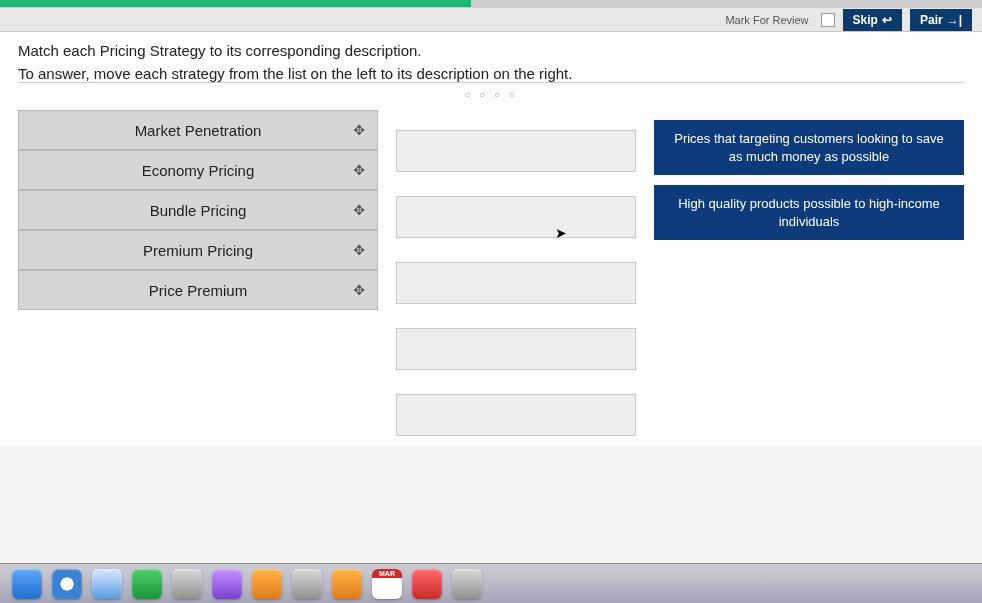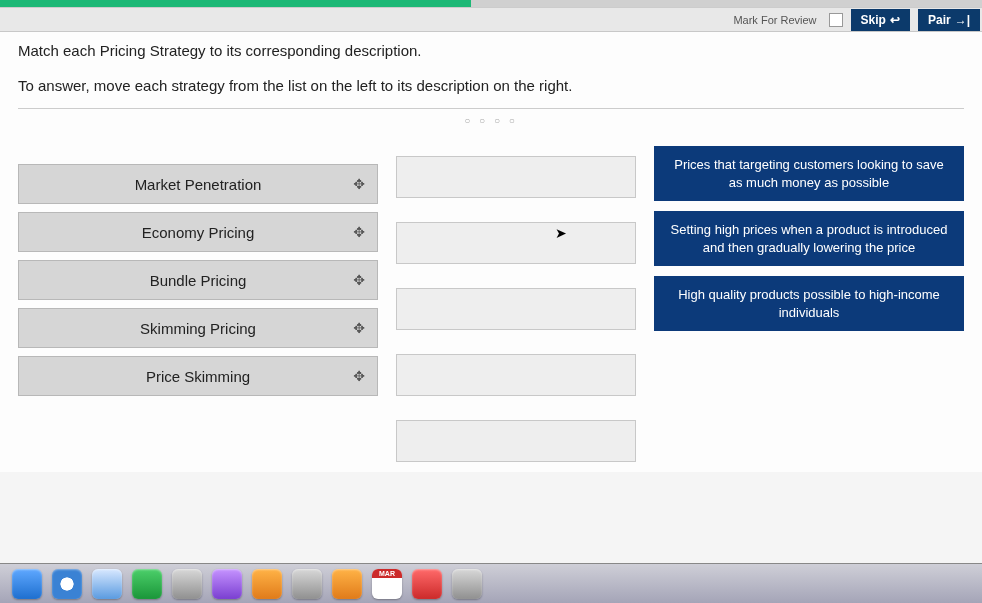--- a/index.html
+++ b/index.html
@@ -13,21 +13,21 @@
     }
     .top-bar {
       height: 8px;
       background: linear-gradient(to right, #1db876 0%, #1db876 48%, #d0d0d0 48%, #d0d0d0 100%);
       border-bottom: 1px solid #ccc;
     }
     .header-row {
       display: flex;
       justify-content: flex-end;
       align-items: center;
-      padding: 0 2px;
+      padding: 0 10px;
       height: 24px;
       gap: 8px;
       background: #e8e8e8;
       border-bottom: 1px solid #c8c8c8;
     }
     .review-label {
       font-size: 11px;
       color: #555;
       margin-right: 4px;
     }
@@ -49,26 +49,25 @@
       align-items: center;
       gap: 4px;
     }
     .content {
       padding: 10px 18px;
       background: #fdfdfd;
     }
     .question-text {
       font-size: 15px;
       color: #222;
-      margin-bottom: 18px;
+      margin-bottom: 6px;
     }
     .instruction-text {
       font-size: 15px;
       color: #222;
-      margin-bottom: 14px;
     }
     .divider {
       border-top: 1px solid #ccc;
       margin-bottom: 6px;
     }
     .dots-row {
       text-align: center;
       font-size: 10px;
       color: #aaa;
       letter-spacing: 3px;
@@ -76,22 +75,20 @@
     }
     .matching-area {
       display: flex;
       gap: 18px;
       align-items: flex-start;
     }
     .left-col {
       width: 360px;
       display: flex;
       flex-direction: column;
-      gap: 8px;
-      margin-top: 28px;
     }
     .strategy-item {
       background: #d6d6d6;
       border: 1px solid #b8b8b8;
       height: 40px;
       display: flex;
       align-items: center;
       justify-content: center;
       position: relative;
       cursor: move;
@@ -223,40 +220,39 @@
       </div>
       <div class="strategy-item">
         <span>Economy Pricing</span>
         <span class="drag-handle">✥</span>
       </div>
       <div class="strategy-item">
         <span>Bundle Pricing</span>
         <span class="drag-handle">✥</span>
       </div>
       <div class="strategy-item">
-        <span>Skimming Pricing</span>
-        <span class="drag-handle">✥</span>
-      </div>
-      <div class="strategy-item">
-        <span>Price Skimming</span>
+        <span>Premium Pricing</span>
+        <span class="drag-handle">✥</span>
+      </div>
+      <div class="strategy-item">
+        <span>Price Premium</span>
         <span class="drag-handle">✥</span>
       </div>
     </div>
 
     <div class="mid-col">
       <div class="drop-zone"></div>
       <div class="drop-zone"></div>
       <div class="drop-zone"></div>
       <div class="drop-zone"></div>
       <div class="drop-zone"></div>
     </div>
 
     <div class="right-col">
       <div class="description-box">Prices that targeting customers looking to save as much money as possible</div>
-      <div class="description-box">Setting high prices when a product is introduced and then gradually lowering the price</div>
       <div class="description-box">High quality products possible to high-income individuals</div>
     </div>
   </div>
 </div>
 
 <div class="cursor-arrow">➤</div>
 
 <div class="dock">
   <div class="dock-icon finder"></div>
   <div class="dock-icon safari"></div>

